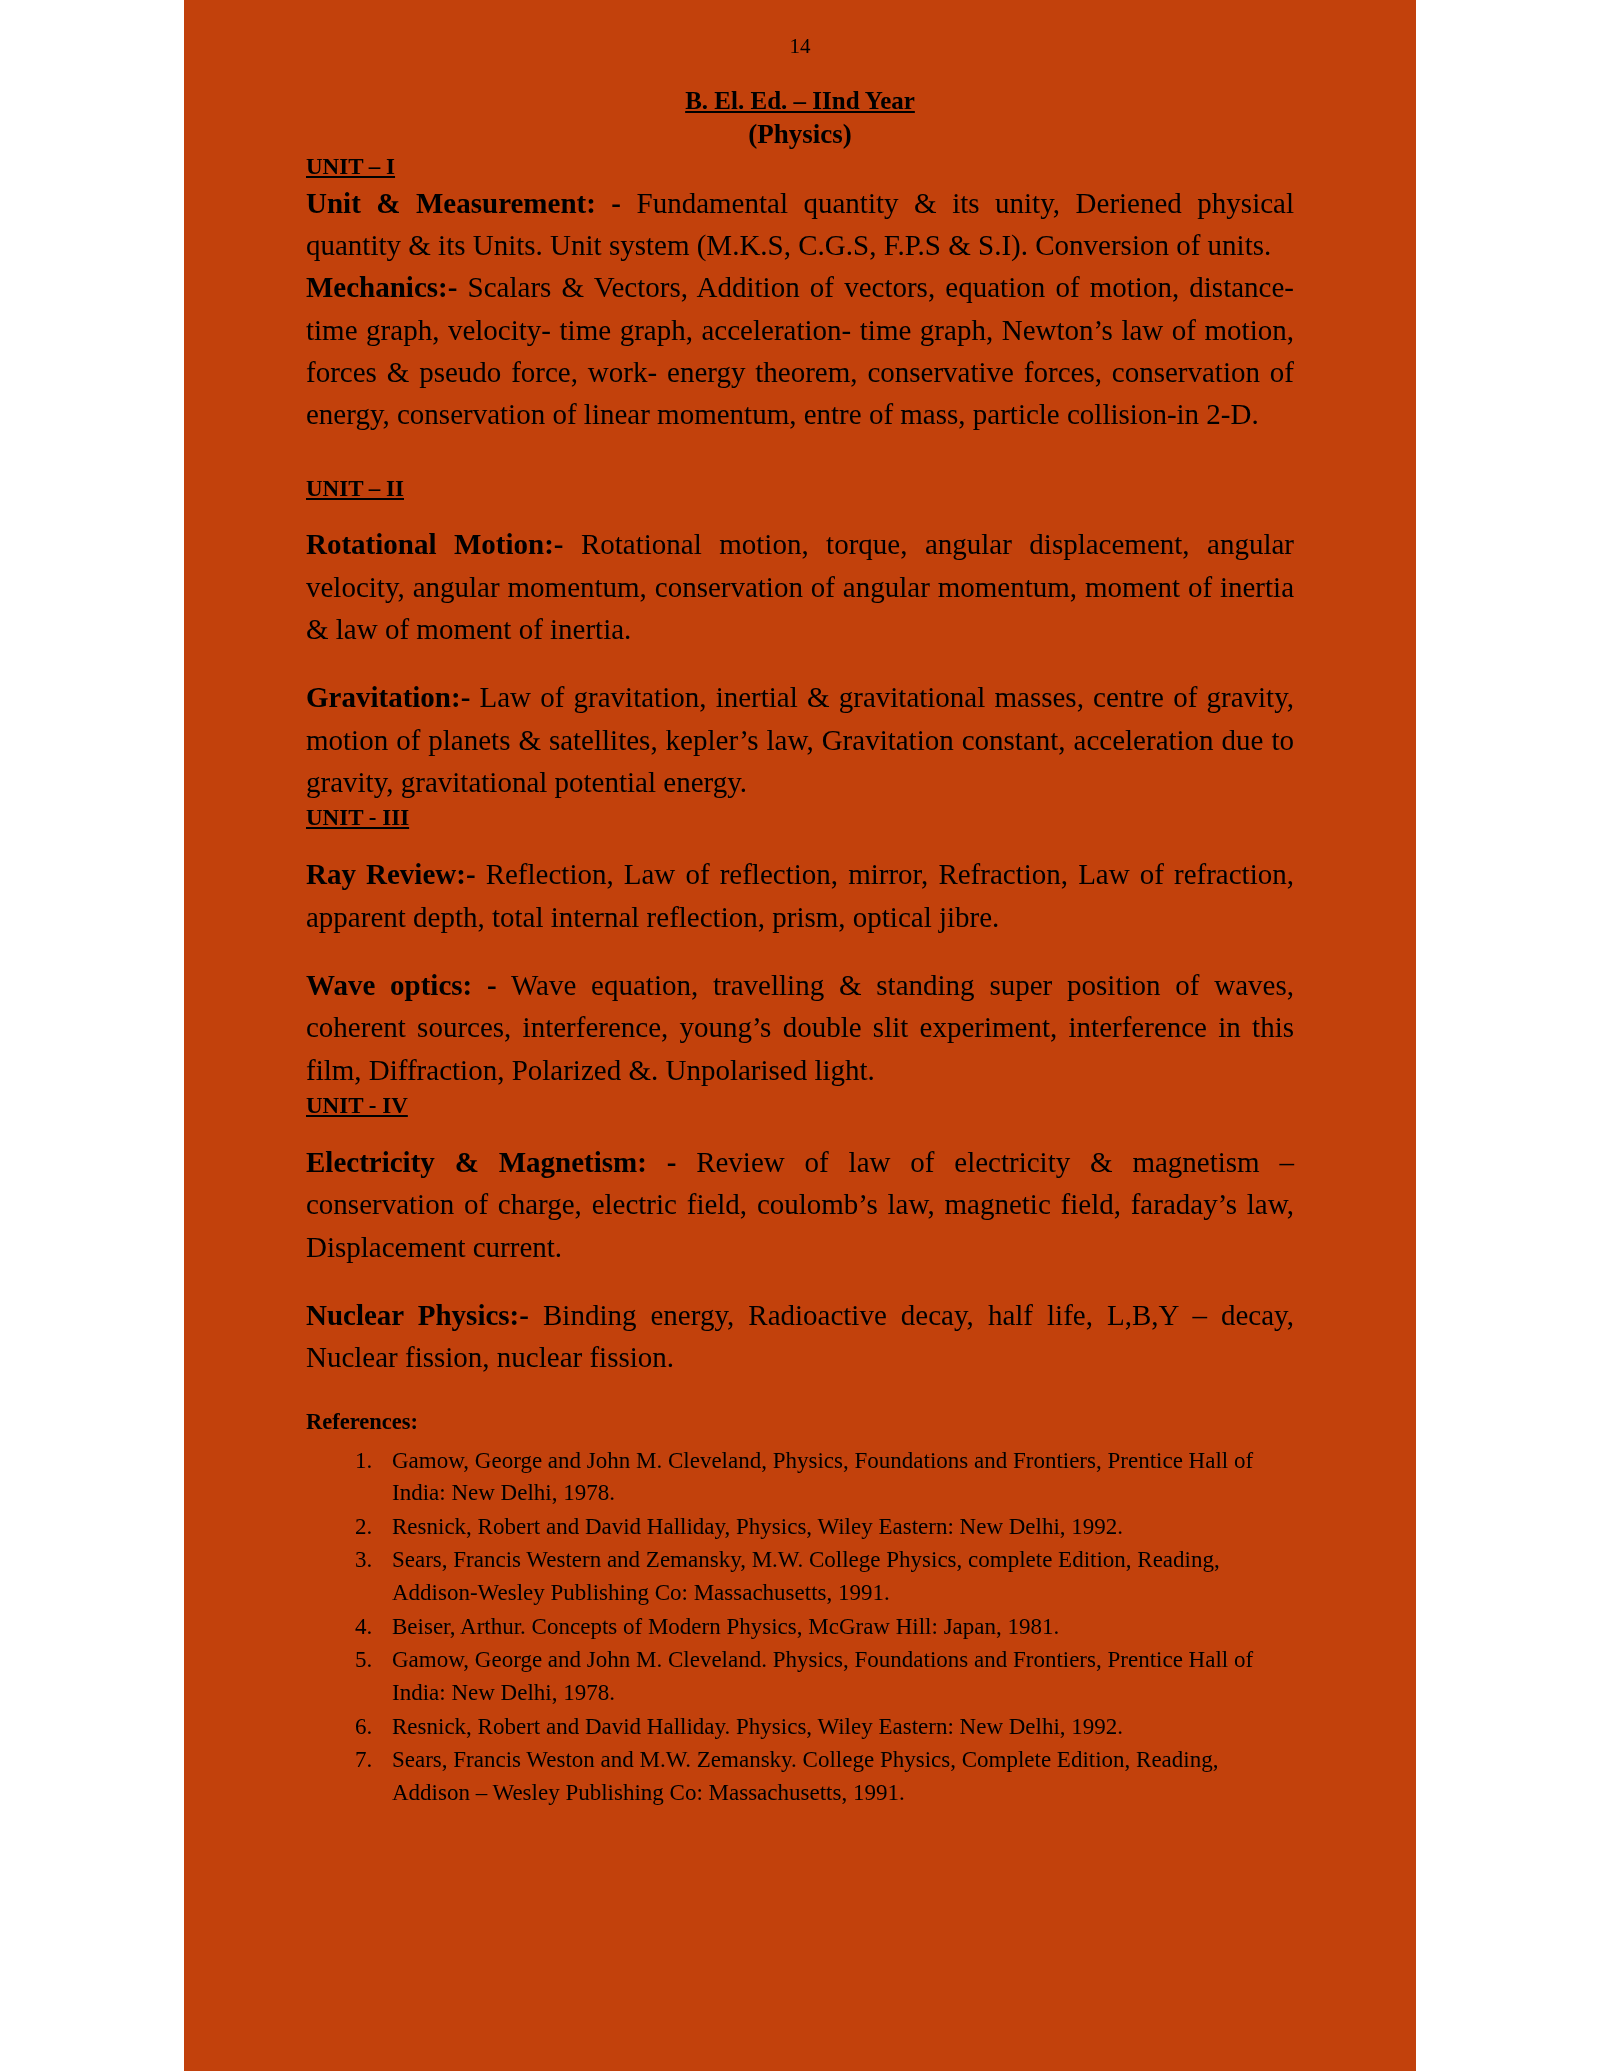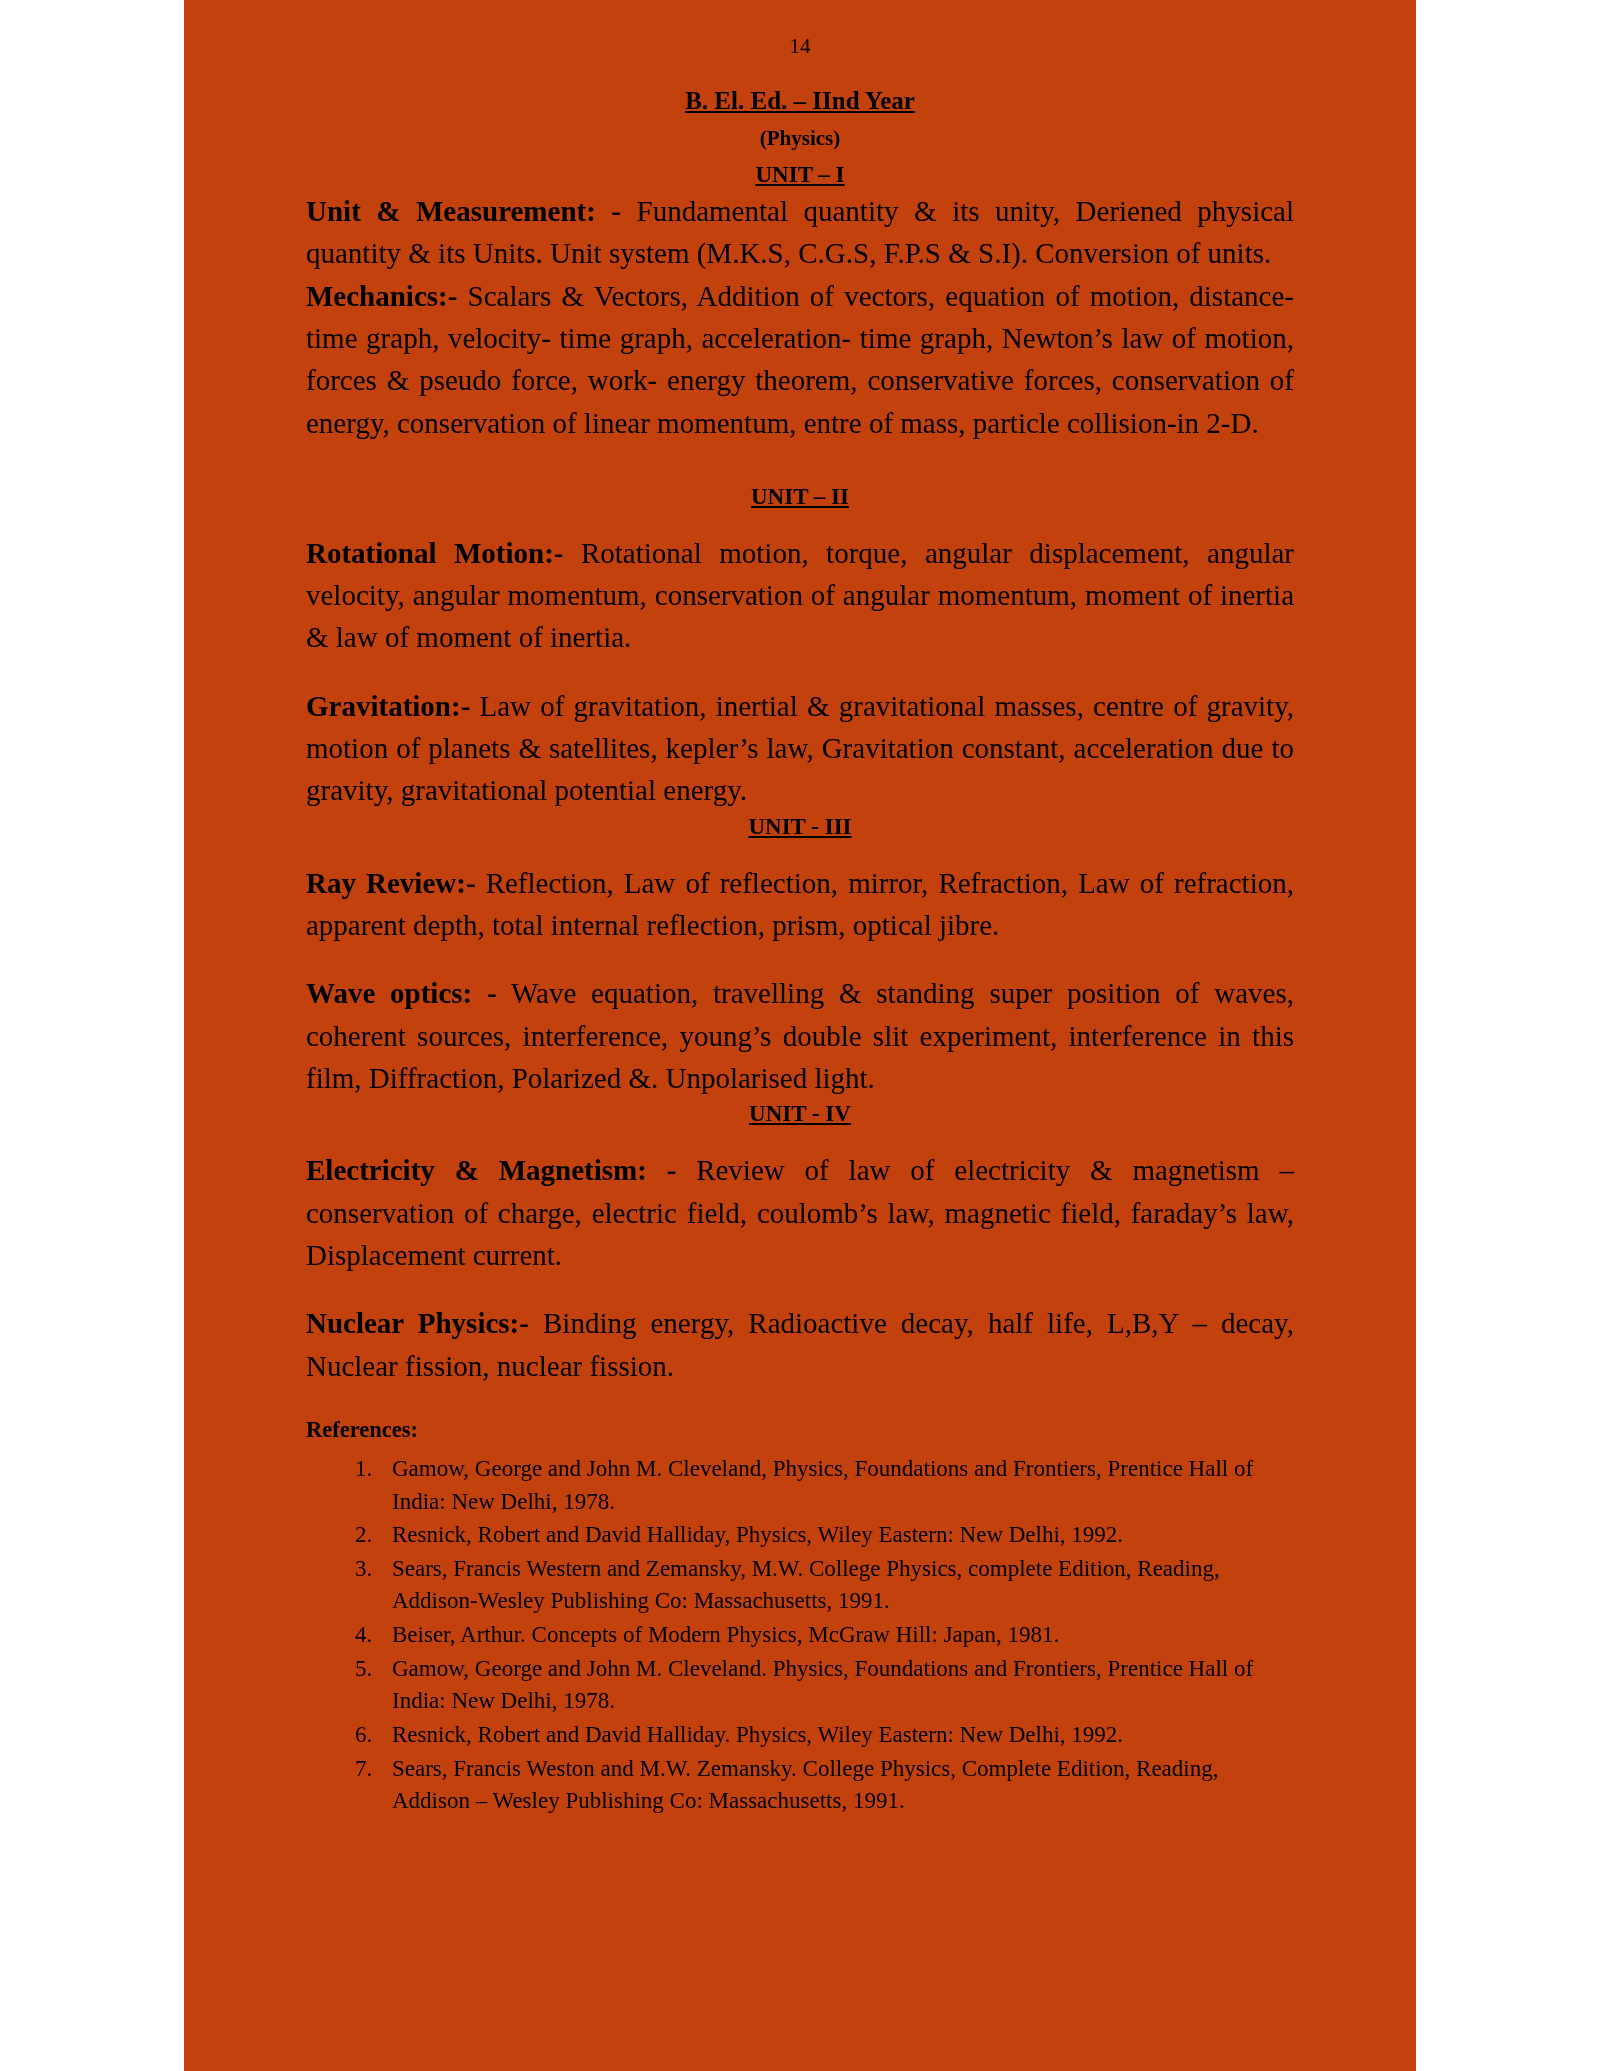--- a/index.html
+++ b/index.html
@@ -38,26 +38,26 @@
     line-height: 1.28;
     margin: 0;
   }
   .doc-title span.u {
     text-decoration: underline;
     text-underline-offset: 2px;
   }
   .doc-subtitle {
     text-align: center;
     font-weight: bold;
-    font-size: 21px;
+    font-size: 27px;
     line-height: 1.28;
-    margin: 8px;
+    margin: 0;
   }
   .unit-heading {
-    text-align: center;
+    text-align: left;
     font-weight: bold;
     font-size: 23px;
     line-height: 1.3;
     margin: 0;
   }
   .unit-heading span.u {
     text-decoration: underline;
     text-underline-offset: 2px;
   }
   .unit-heading.spaced-above {

